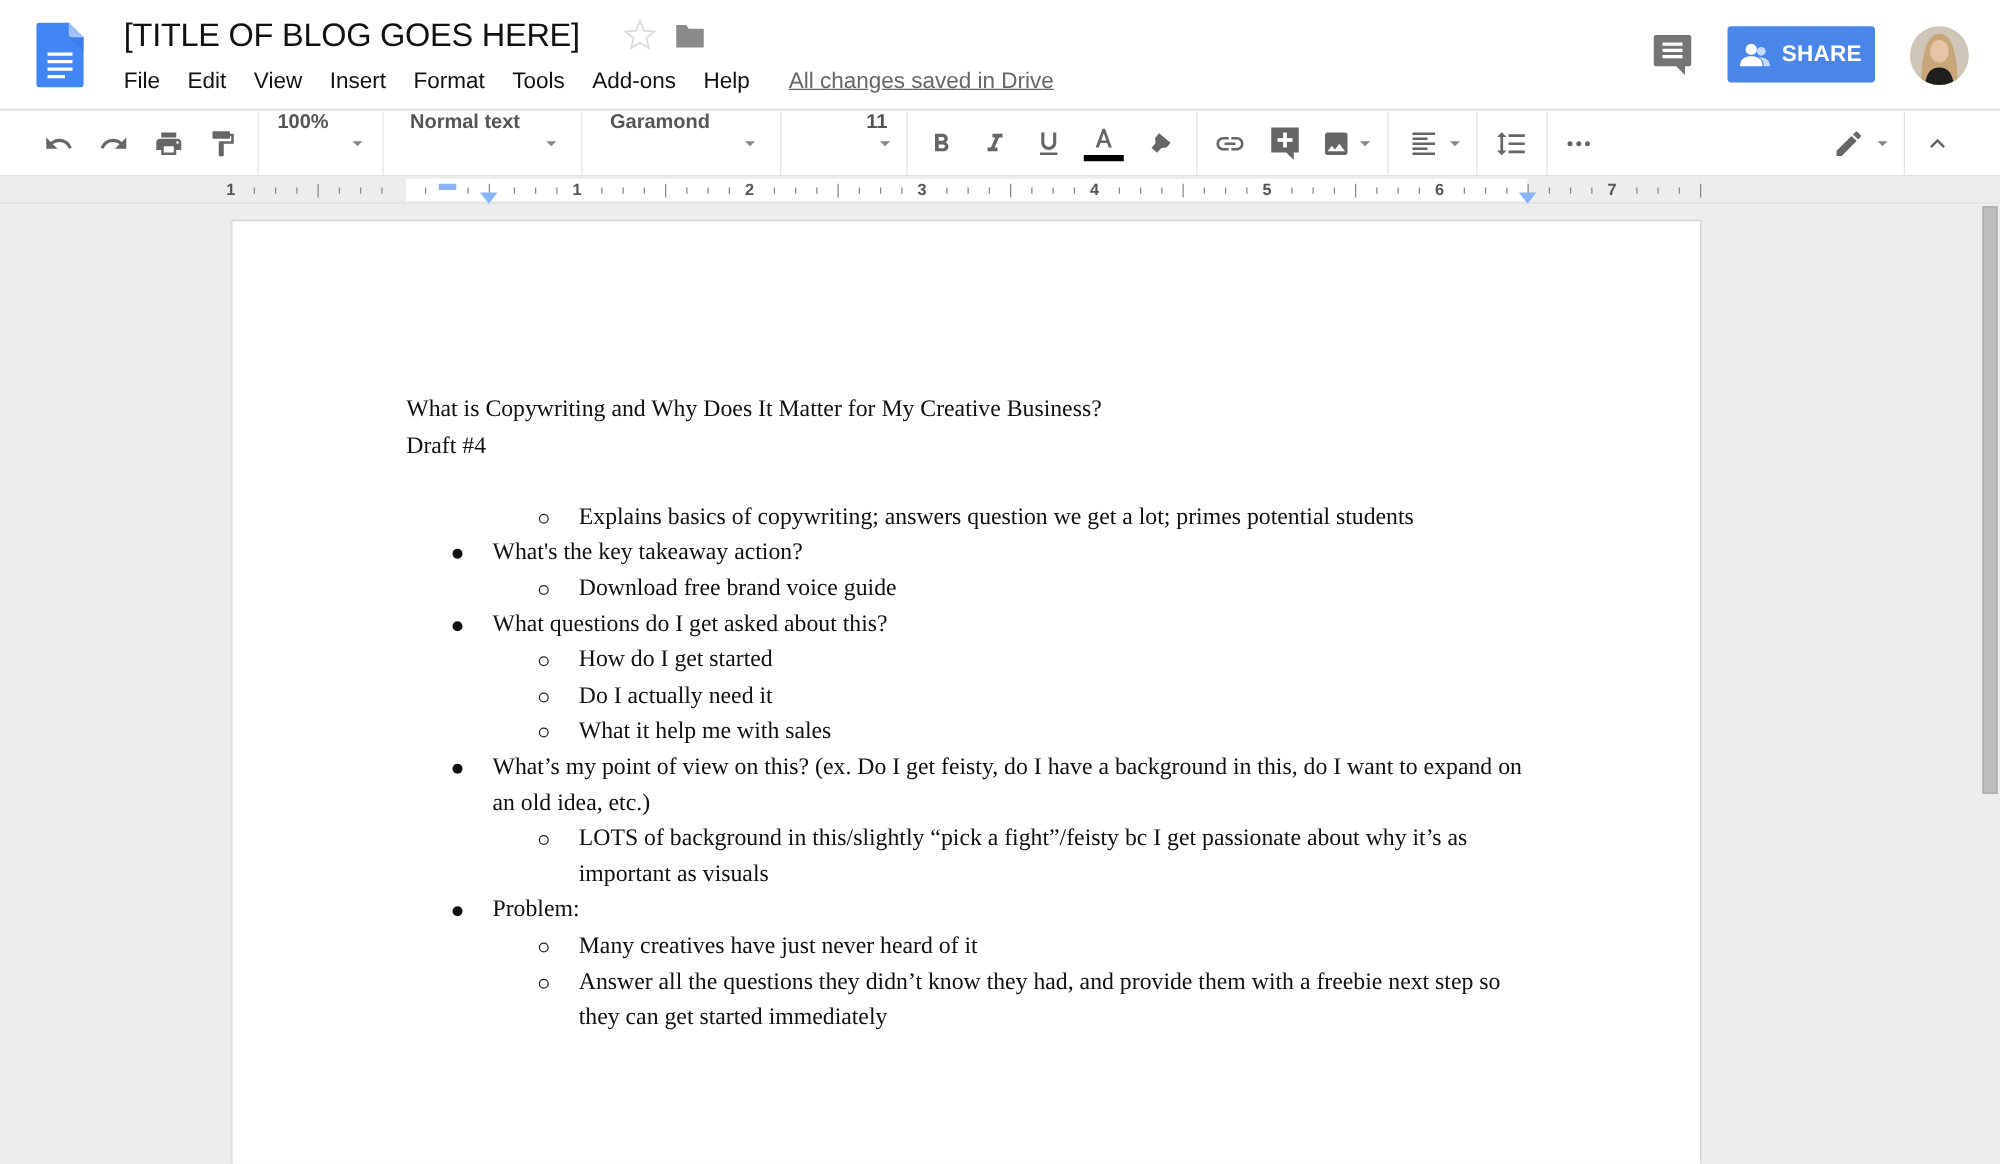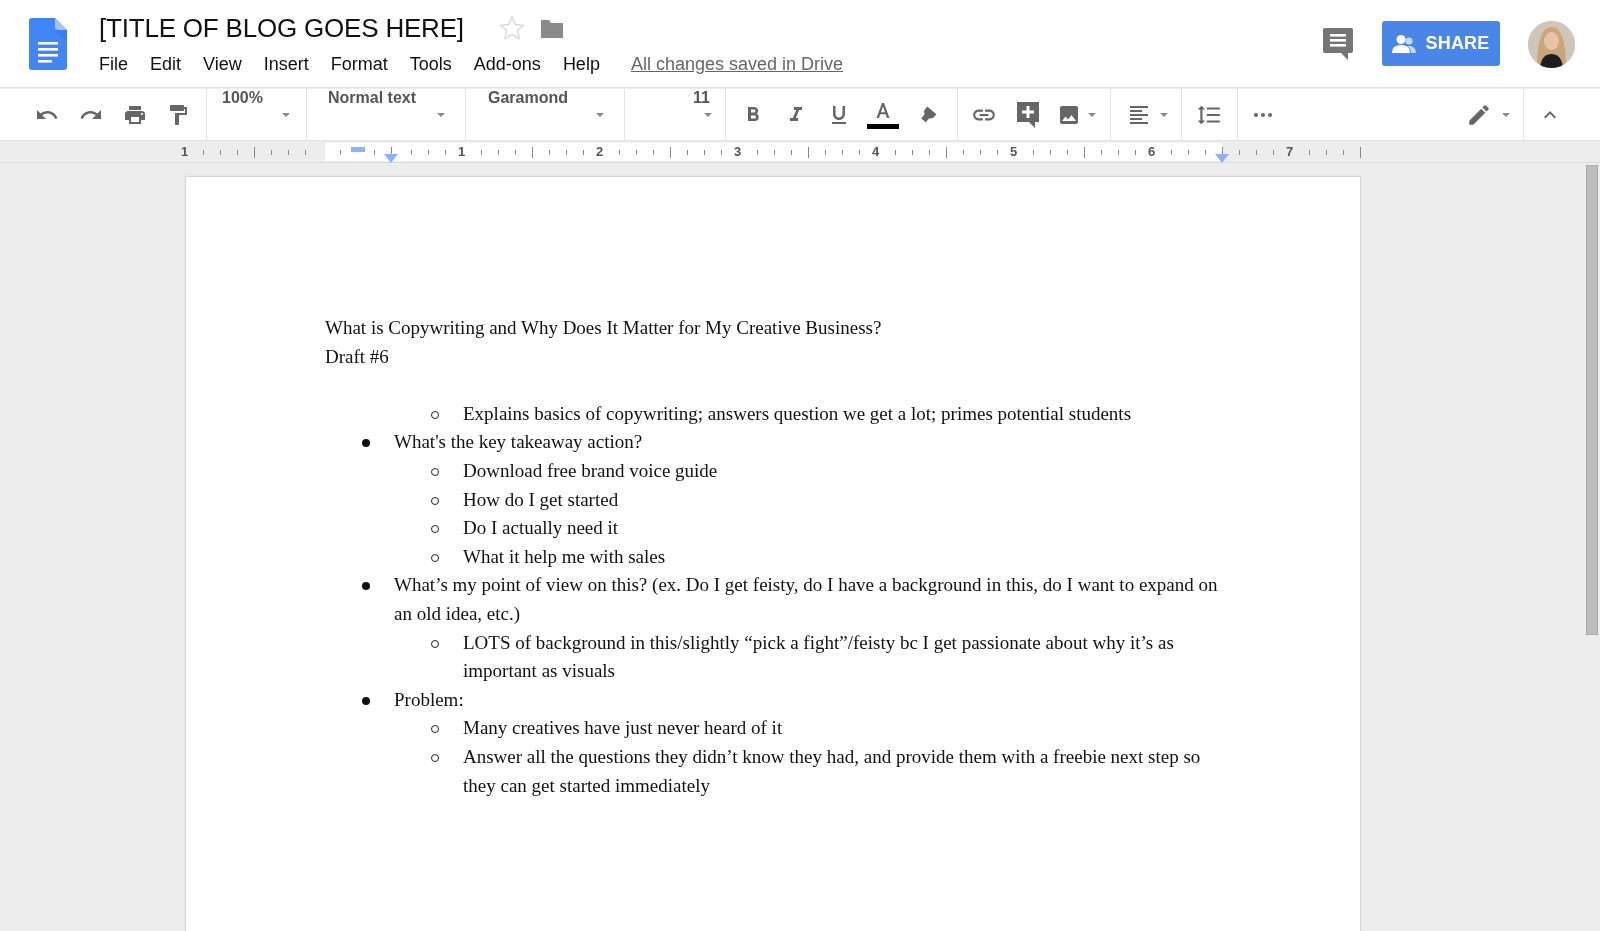--- a/index.html
+++ b/index.html
@@ -316,28 +316,29 @@
     <span class="tick half" style="left:1360px;"></span>
     <div class="indent-first"></div>
     <div class="indent-left"></div>
     <div class="indent-right"></div>
   </div>
 
   <div class="canvas">
     <div class="page">
       <div class="page-content">
         <div class="doc-line">What is Copywriting and Why Does It Matter for My Creative Business?</div>
-        <div class="doc-line">Draft #6</div>
+        <div class="doc-line">Draft #4</div>
         <div class="blank"></div>
 
         <div class="li2">Explains basics of copywriting; answers question we get a lot; primes potential students</div>
 
         <div class="li1">What's the key takeaway action?</div>
         <div class="li2">Download free brand voice guide</div>
 
+        <div class="li1">What questions do I get asked about this?</div>
         <div class="li2">How do I get started</div>
         <div class="li2">Do I actually need it</div>
         <div class="li2">What it help me with sales</div>
 
         <div class="li1">What’s my point of view on this? (ex. Do I get feisty, do I have a background in this, do I want to expand on an old idea, etc.)</div>
         <div class="li2">LOTS of background in this/slightly “pick a fight”/feisty bc I get passionate about why it’s as important as visuals</div>
 
         <div class="li1">Problem:</div>
         <div class="li2">Many creatives have just never heard of it</div>
 

